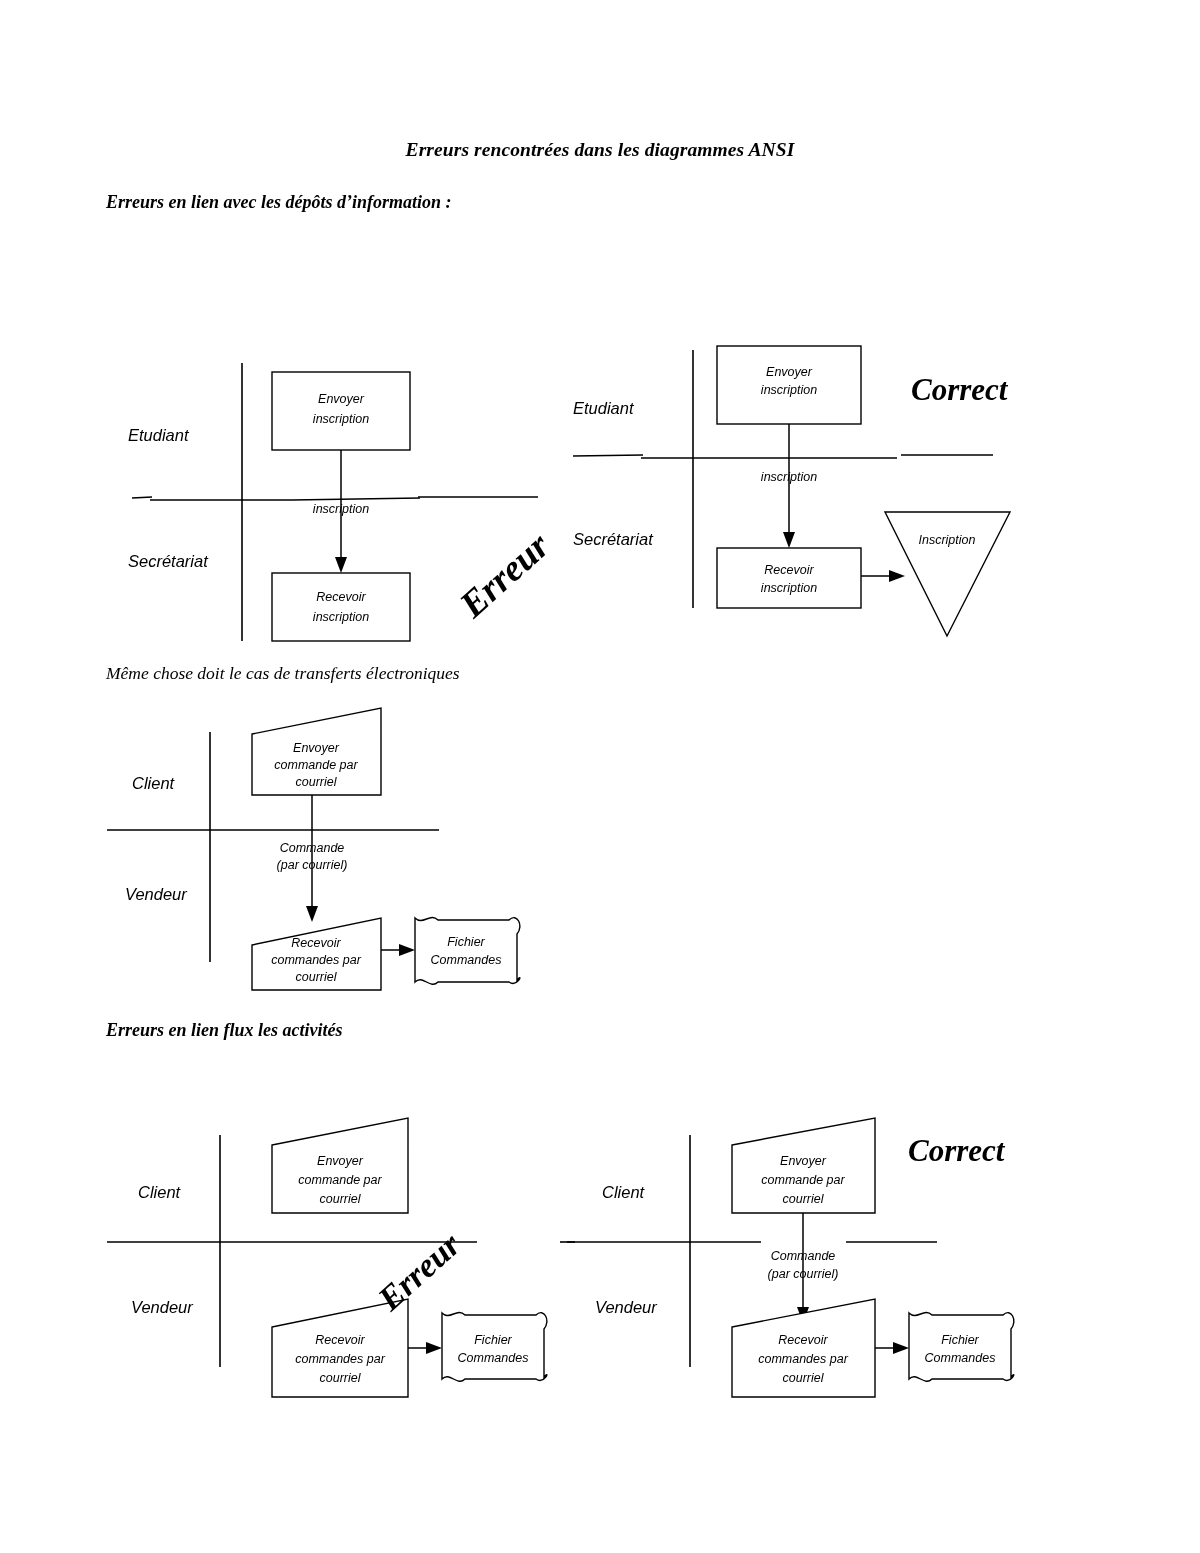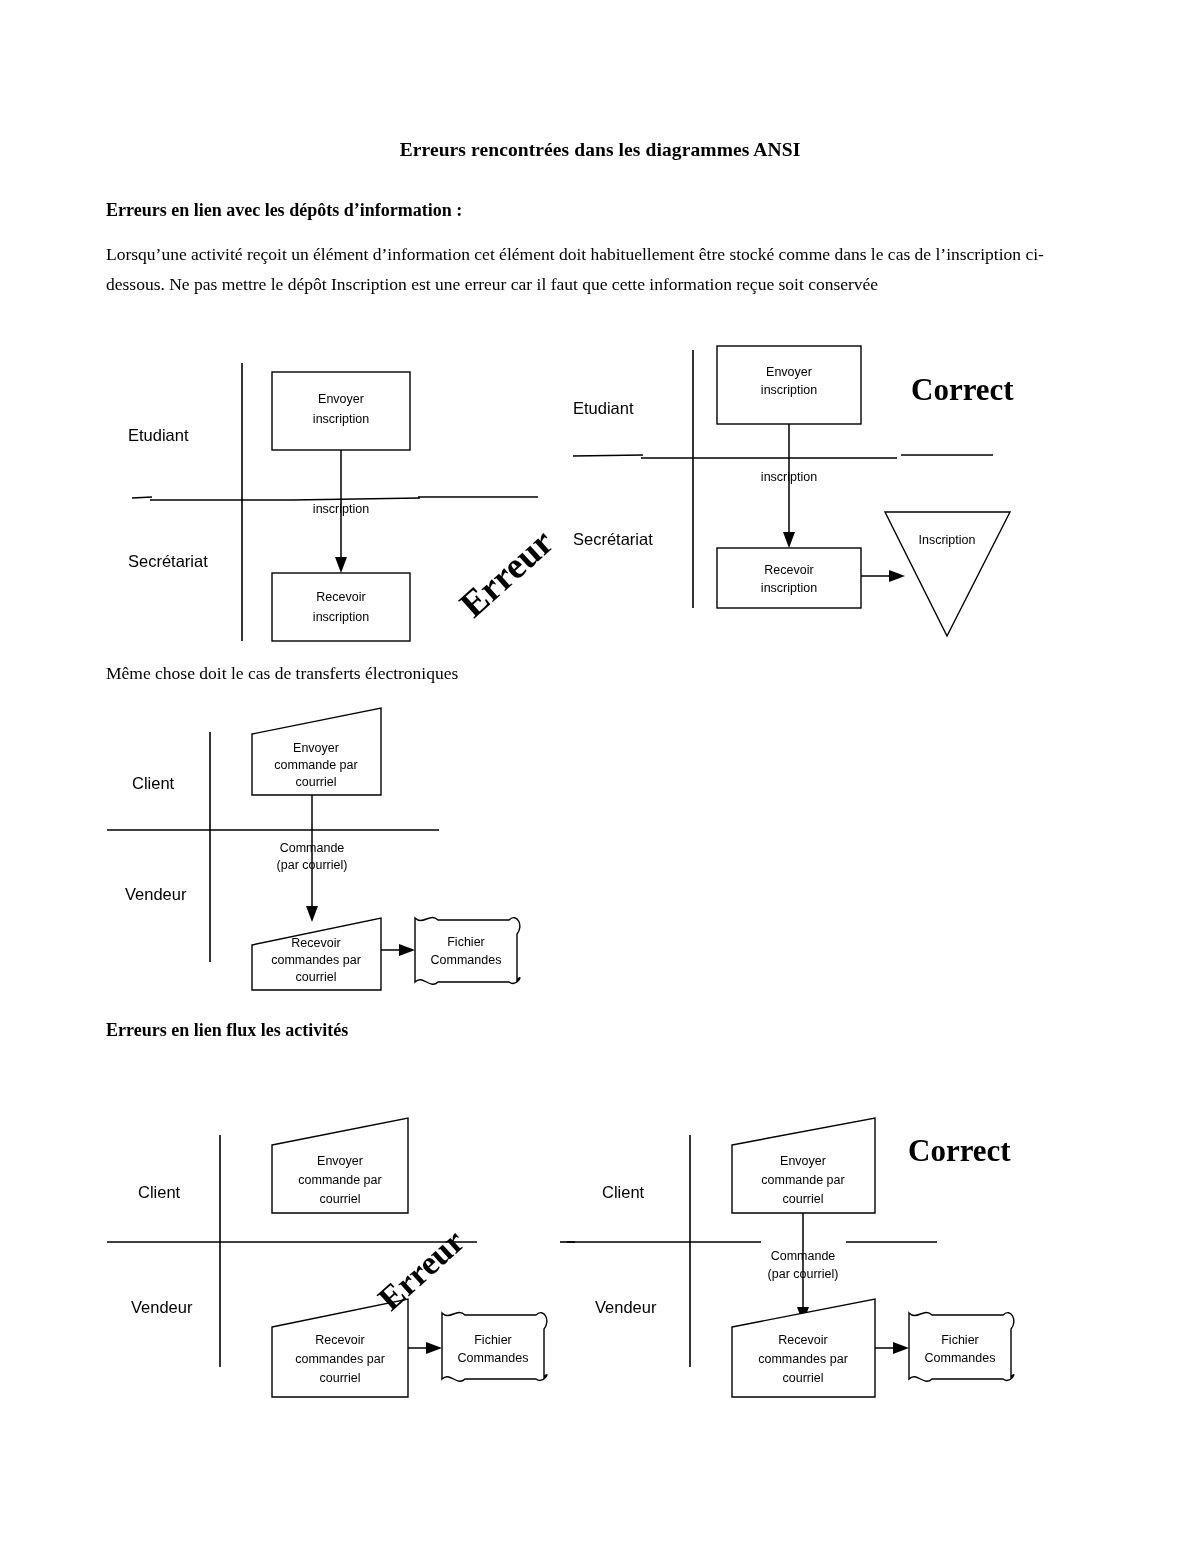--- a/index.html
+++ b/index.html
@@ -1,18 +1,18 @@
 <!DOCTYPE html>
 <html><head>
 <meta charset="utf-8">
 <style>
   html,body{margin:0;padding:0;background:#fff;}
   body{width:1200px;height:1553px;position:relative;
        font-family:"Liberation Serif","DejaVu Serif",serif;color:#000;}
-  .page{position:relative;width:1200px;height:1533px;overflow:hidden;}
+  .page{position:relative;width:1200px;height:1533px;overflow:hidden;font-style:italic;}
 
   
   .doc-title{position:absolute;left:0;top:139px;width:1200px;text-align:center;
              font-size:19.5px;font-weight:bold;letter-spacing:.1px;}
   .sec-head{position:absolute;left:106px;font-size:18px;font-weight:bold;}
   .para{position:absolute;left:106px;width:972px;font-size:17.5px;line-height:30px;
         text-align:left;}
   .caption{position:absolute;left:106px;font-size:17.5px;}
 
   
@@ -34,23 +34,22 @@
   .ln{stroke:#000;fill:none;}
   .shape{stroke:#000;fill:#fff;stroke-width:1.4;}
 </style>
 </head>
 <body>
 
 <div class="page">
 
   <div class="doc-title">Erreurs rencontrées dans les diagrammes ANSI</div>
 
-  <div class="sec-head" style="top:200px">Erreurs en lien avec les dépôts d’information :</div>
-
-  <div class="para" style="top:239px">Lorsqu’une activité reçoit un élément d’information cet élément doit habituellement être stocké  comme dans le cas de l’inscription ci-dessous. Ne pas mettre le dépôt Inscription est une erreur car il faut que cette information reçue soit conservée</div>
+  <div class="sec-head" style="top:192px">Erreurs en lien avec les dépôts d’information :</div>
+
 
   <div class="caption" style="top:663px">Même chose doit le cas de transferts électroniques</div>
 
   <div class="sec-head" style="top:1020px">Erreurs en lien flux les activités</div>
 
 
   <div class="dgm" style="left:110px;top:345px;">
     <svg width="460" height="305" viewBox="0 0 460 305">
 
       <line class="ln" x1="132" y1="18" x2="132" y2="296" stroke-width="1.6"></line>

